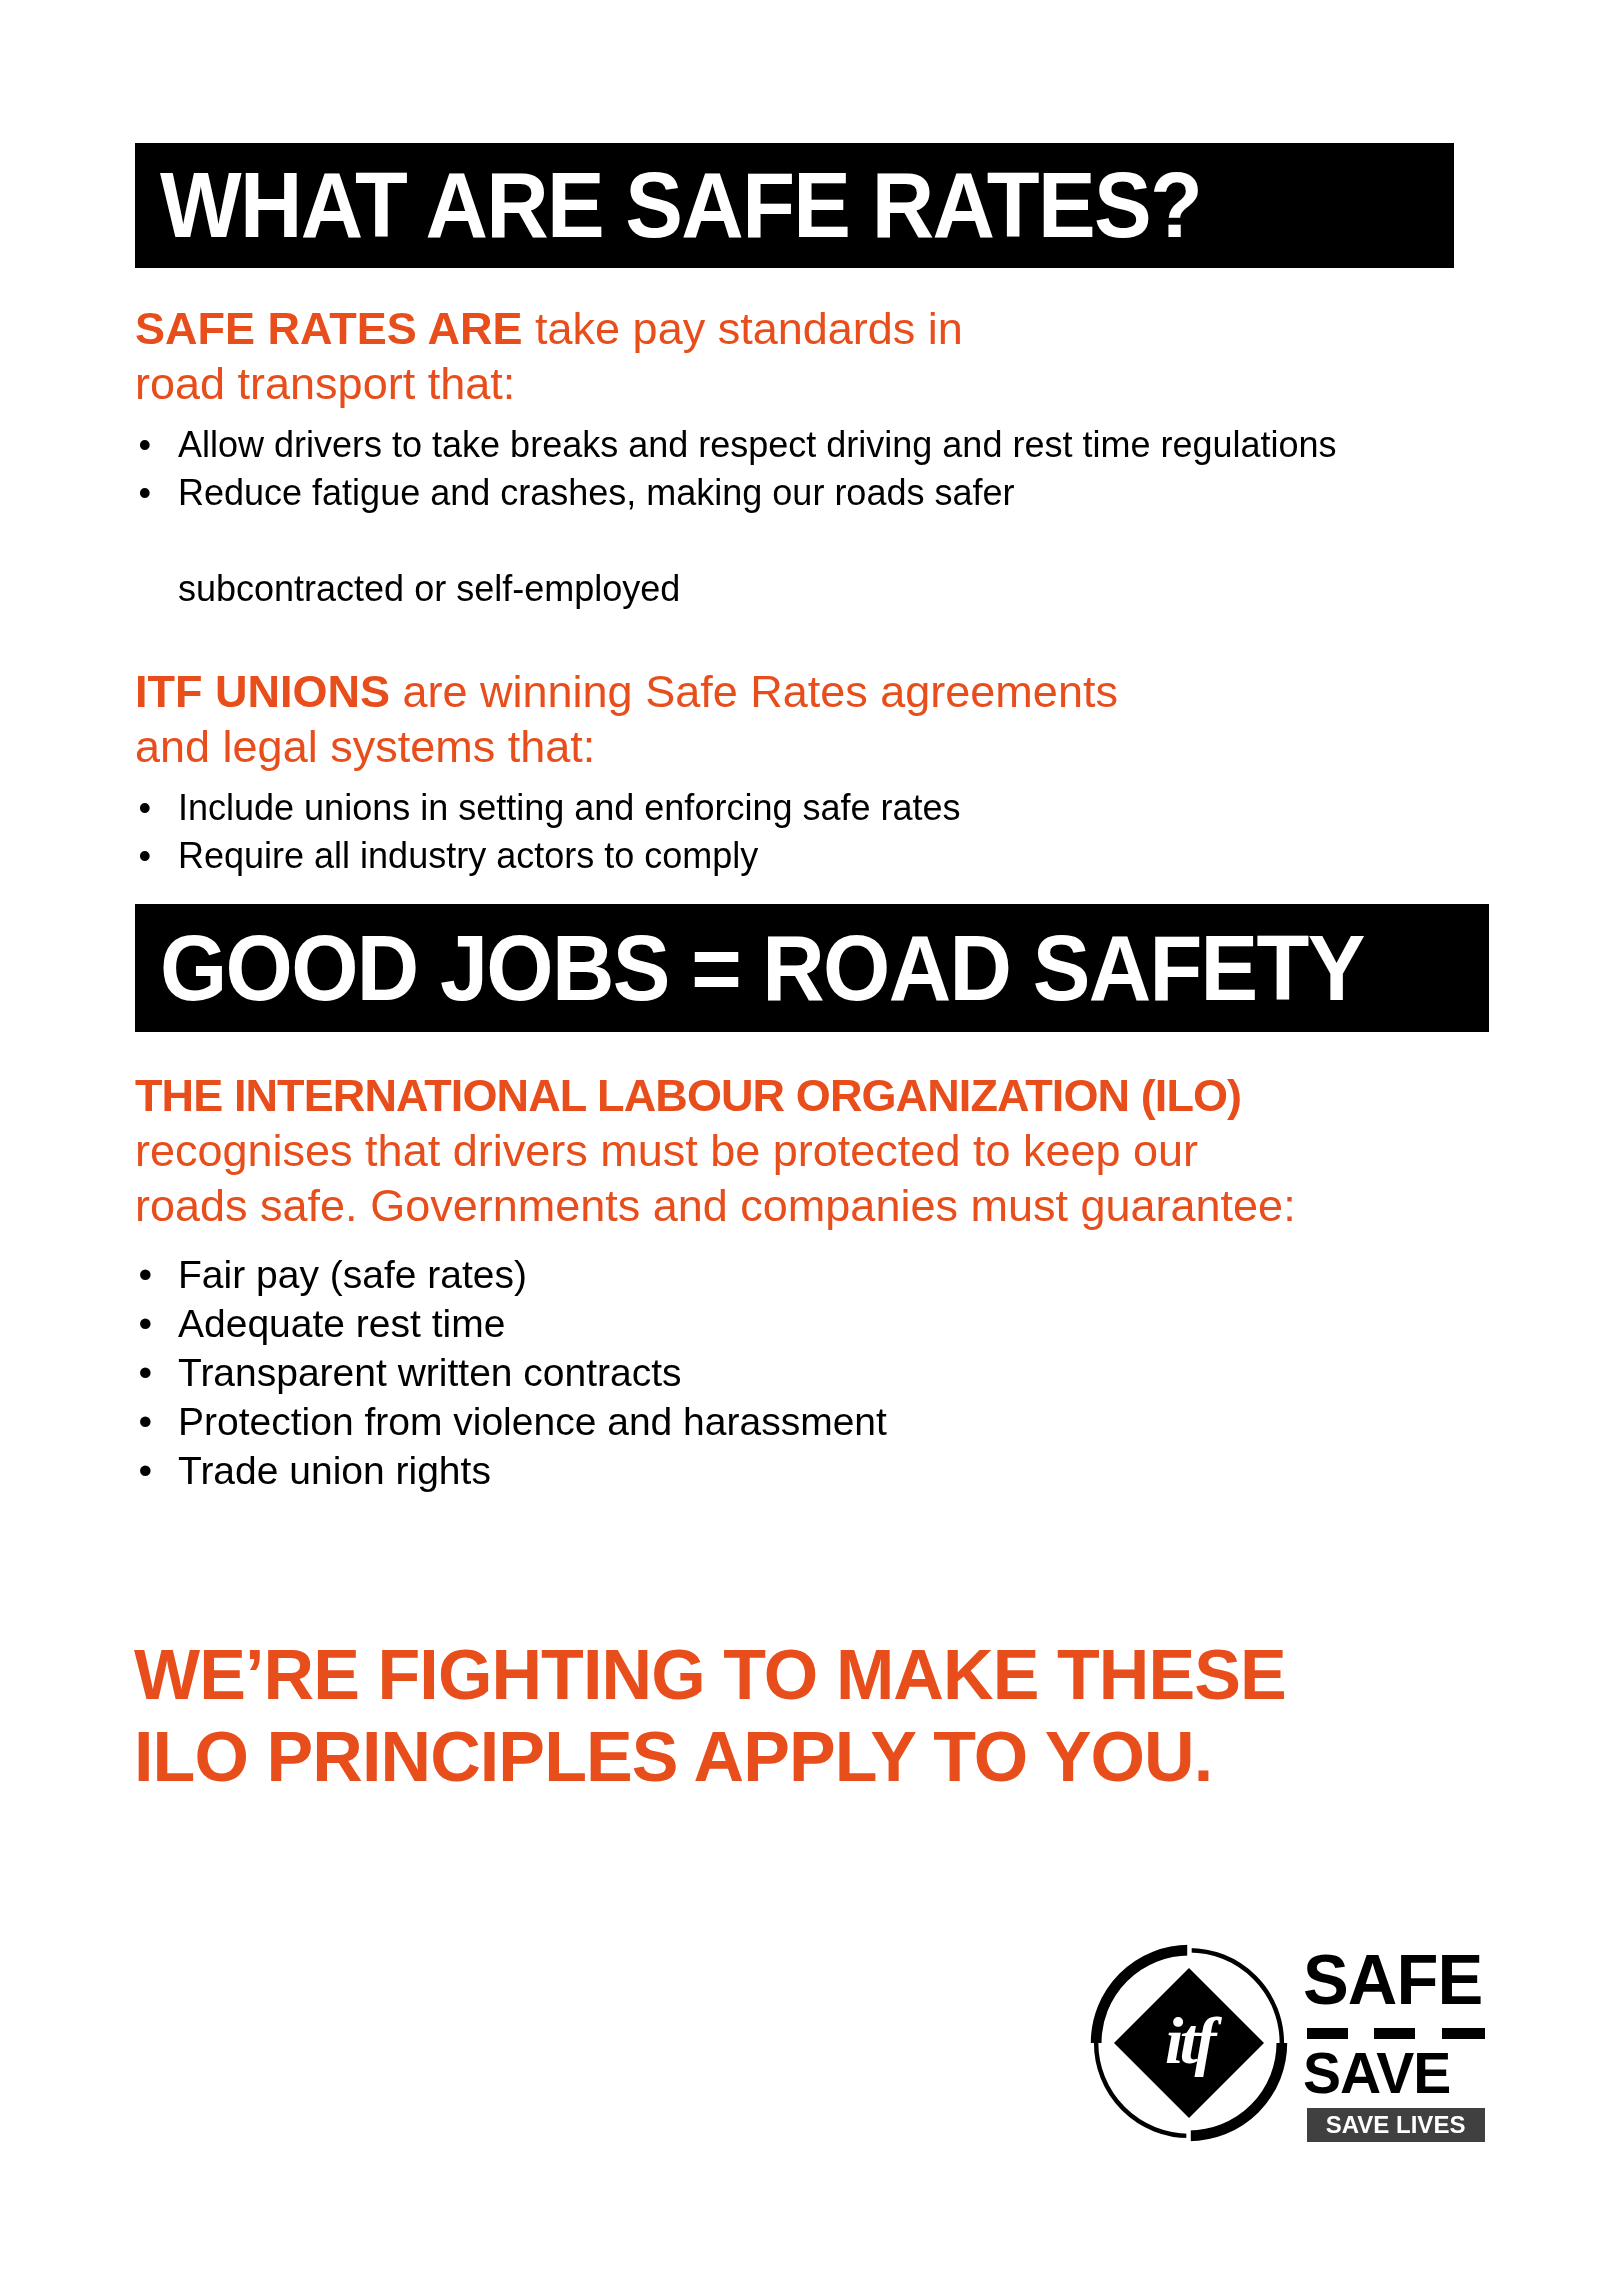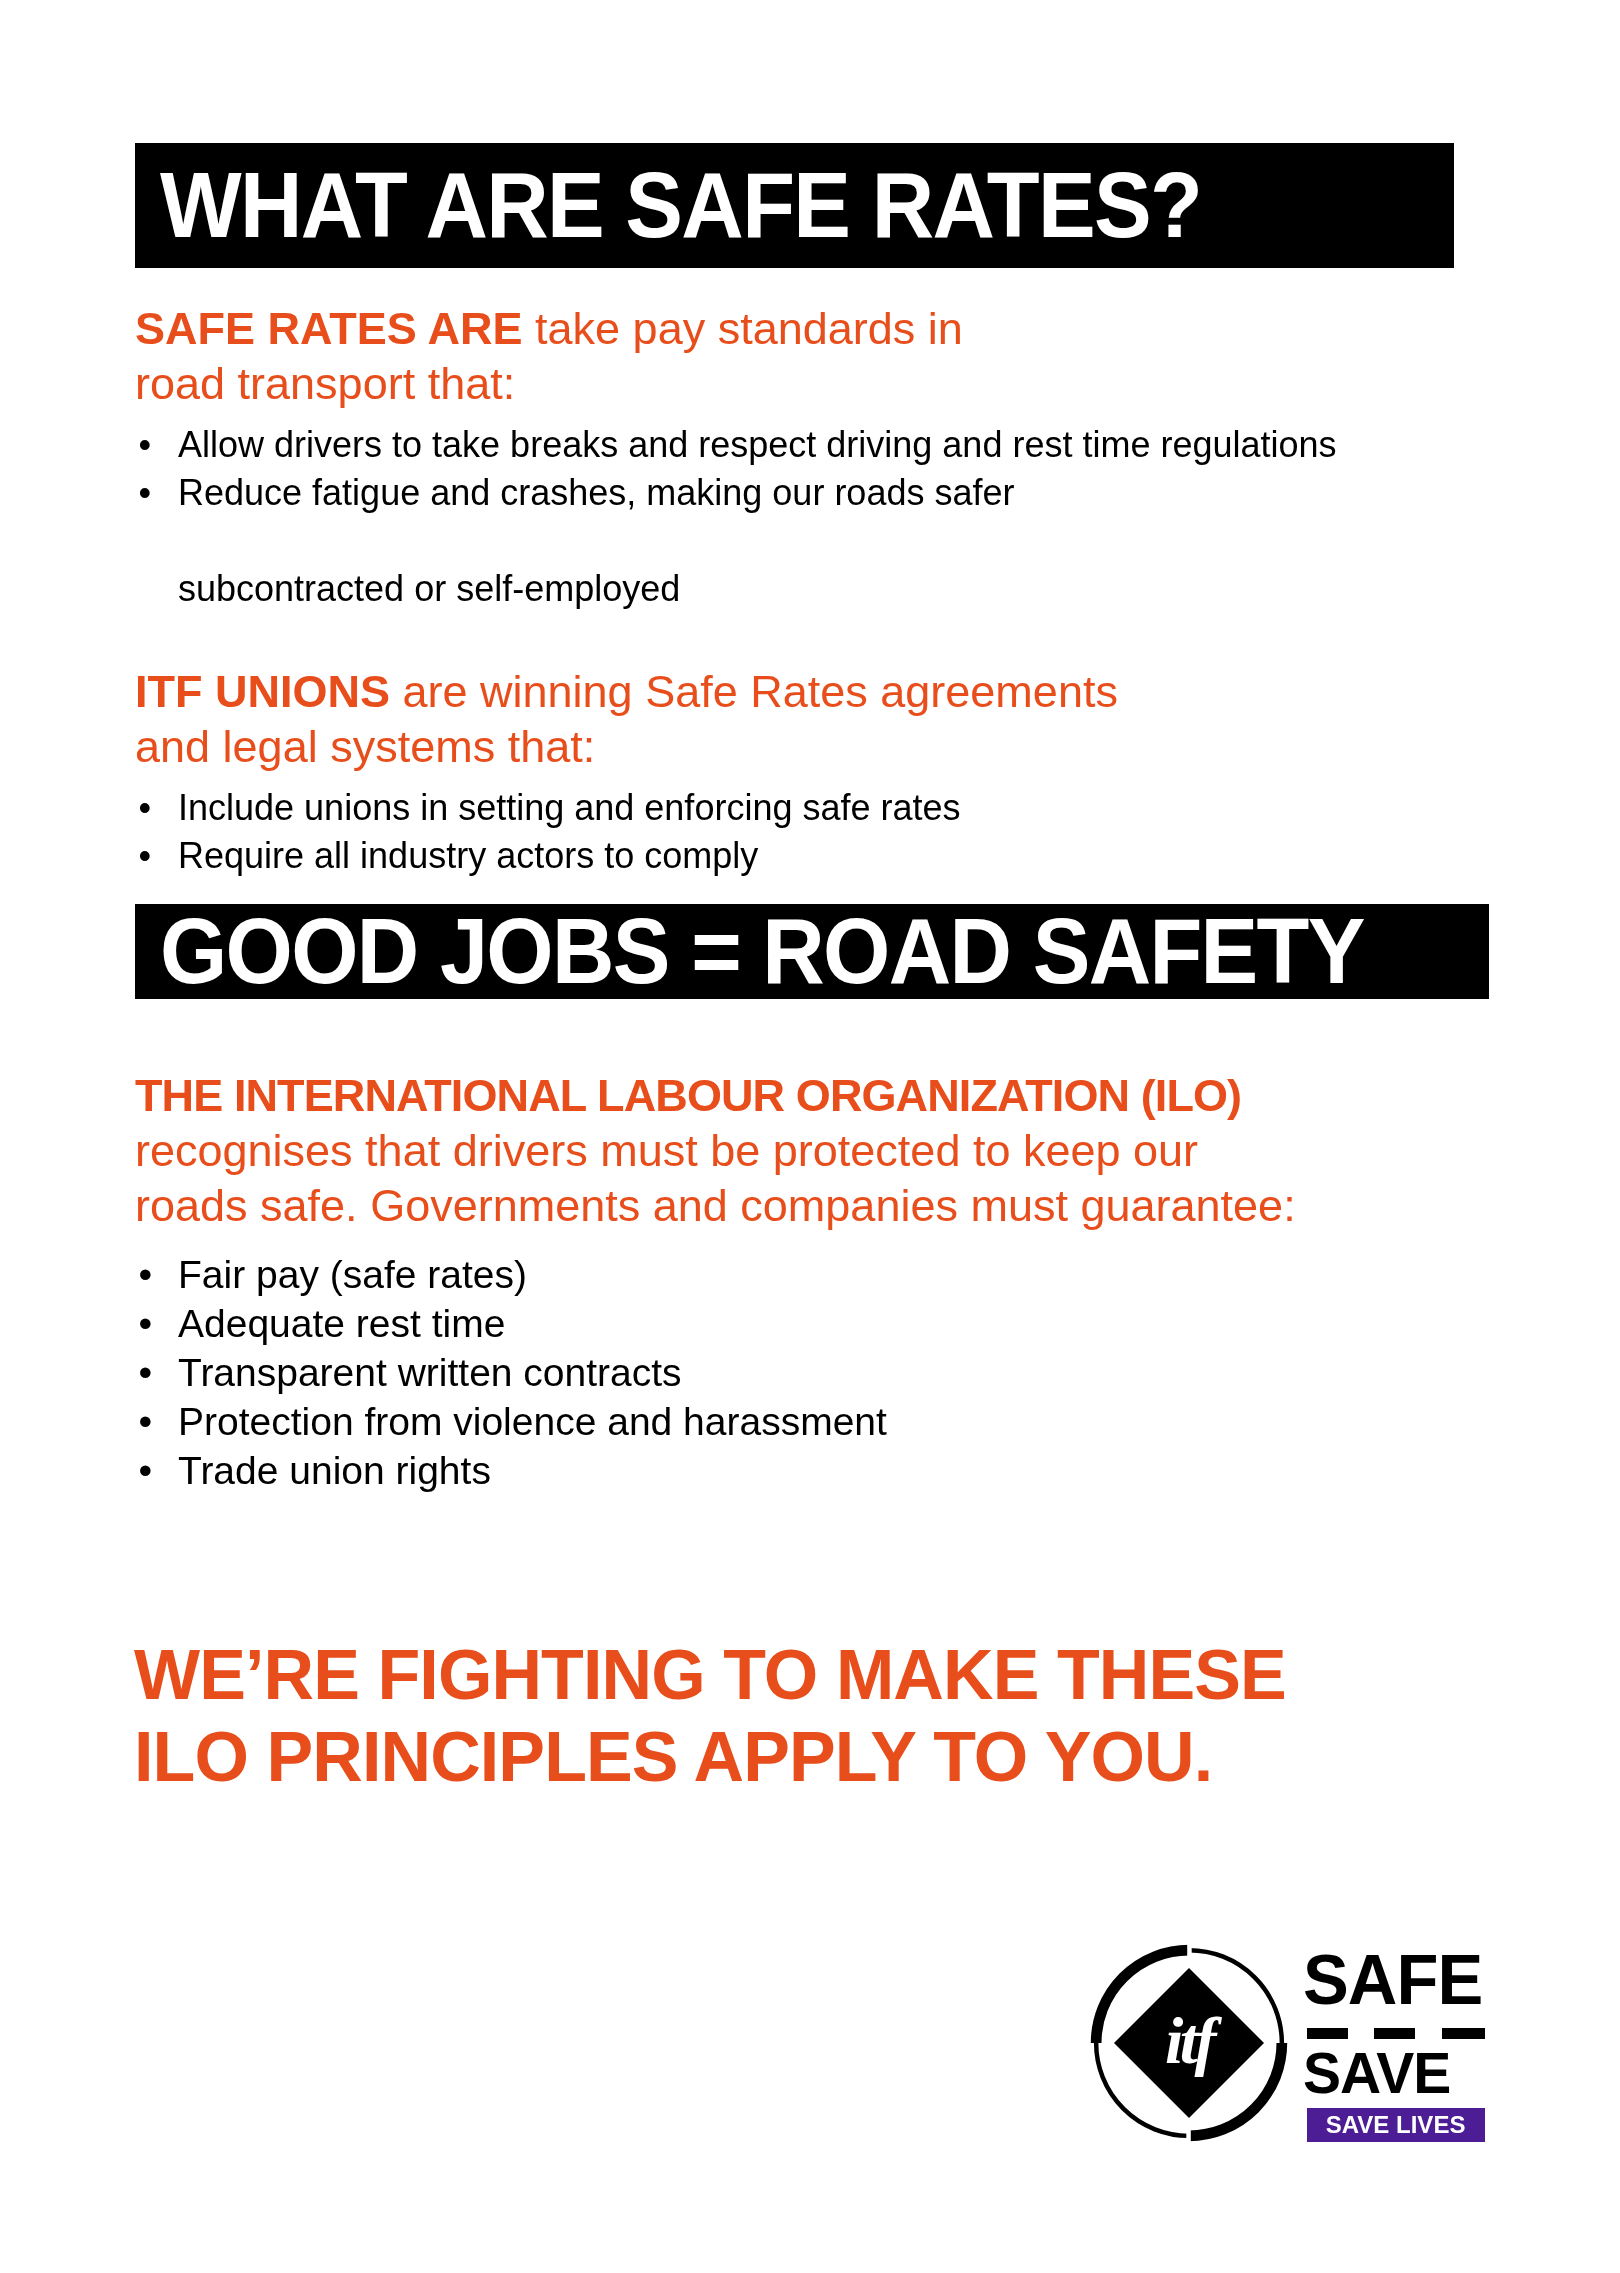--- a/index.html
+++ b/index.html
@@ -46,21 +46,21 @@
     <span class="strong">ITF UNIONS</span><span> are winning Safe Rates agreements</span>
   </div>
   <div>and legal systems that:</div>
 </div>
 
 <ul class="abs bullets small-list" style="left:135px; top:784px;">
   <li>Include unions in setting and enforcing safe rates</li>
   <li>Require all industry actors to comply</li>
 </ul>
 
-<div class="abs banner" style="left:135px; top:904px; width:1354px; height:95px; padding-left:25px; font-size:93px;">
+<div class="abs banner" style="left:135px; top:904px; width:1354px; height:128px; padding-left:25px; font-size:93px;">
   <span style="transform:scaleX(0.93);">GOOD JOBS = ROAD SAFETY</span>
 </div>
 
 <div class="abs lead orange" style="left:135px; top:1068px; font-size:45px;">
   <div class="strong" style="font-weight:700; letter-spacing:-0.9px;">THE INTERNATIONAL LABOUR ORGANIZATION (ILO)</div>
   <div>recognises that drivers must be protected to keep our</div>
   <div>roads safe. Governments and companies must guarantee:</div>
 </div>
 
 <ul class="abs bullets big-list" style="left:135px; top:1250px;">
@@ -99,17 +99,17 @@
     <text x="112" y="134" text-anchor="middle" fill="#fff" font-family="Liberation Serif, DejaVu Serif, serif" font-weight="700" font-style="italic" font-size="74" letter-spacing="-4">itf</text>
   </svg>
 </div>
 
 <div class="abs" style="left:1303px; top:1945px; width:185px; height:196px;">
   <div class="abs logo-word" style="left:0; top:0; width:185px; text-align:left; font-size:70px; transform:scaleX(0.98); transform-origin:left;">SAFE</div>
   <div class="dash" style="left:3.6px; top:83px; width:41px;"></div>
   <div class="dash" style="left:71px; top:83px; width:41px;"></div>
   <div class="dash" style="left:139px; top:83px; width:43px;"></div>
   <div class="abs logo-word" style="left:0; top:100px; font-size:57px;">SAVE</div>
-  <div class="abs" style="left:3.6px; top:163px; width:178px; height:34px; background:#4c1d95; color:#fff; display:flex; align-items:center; justify-content:center;">
+  <div class="abs" style="left:3.6px; top:163px; width:178px; height:34px; background:#404040; color:#fff; display:flex; align-items:center; justify-content:center;">
     <span style="font-weight:700; font-size:24px; letter-spacing:0px;">SAVE LIVES</span>
   </div>
 </div>
 
 
 </body></html>

